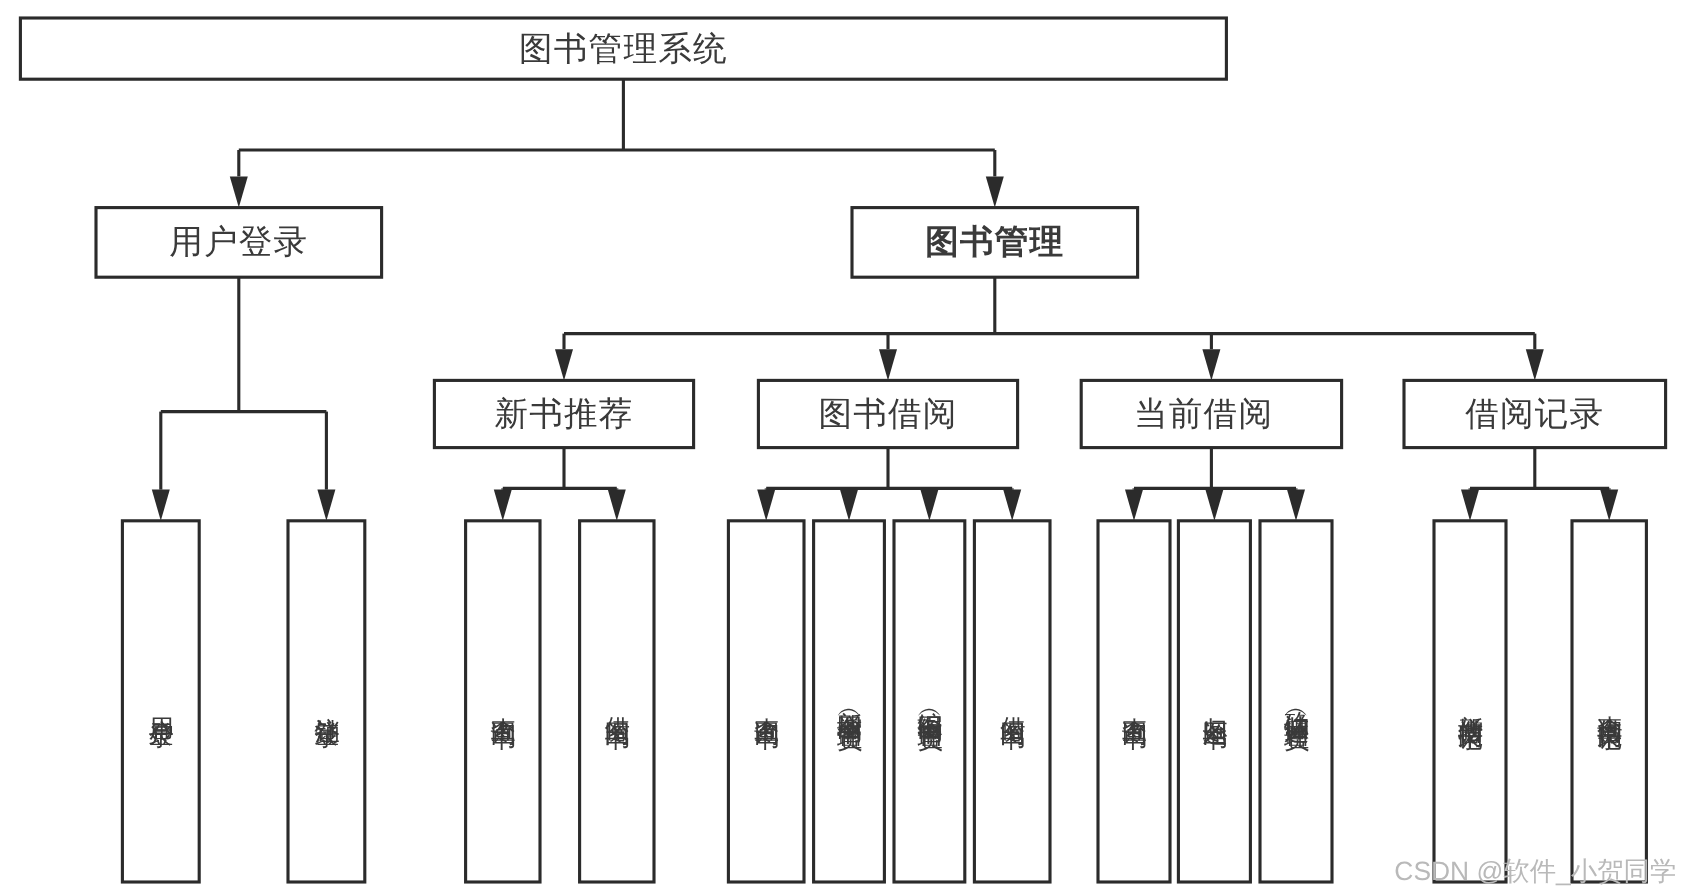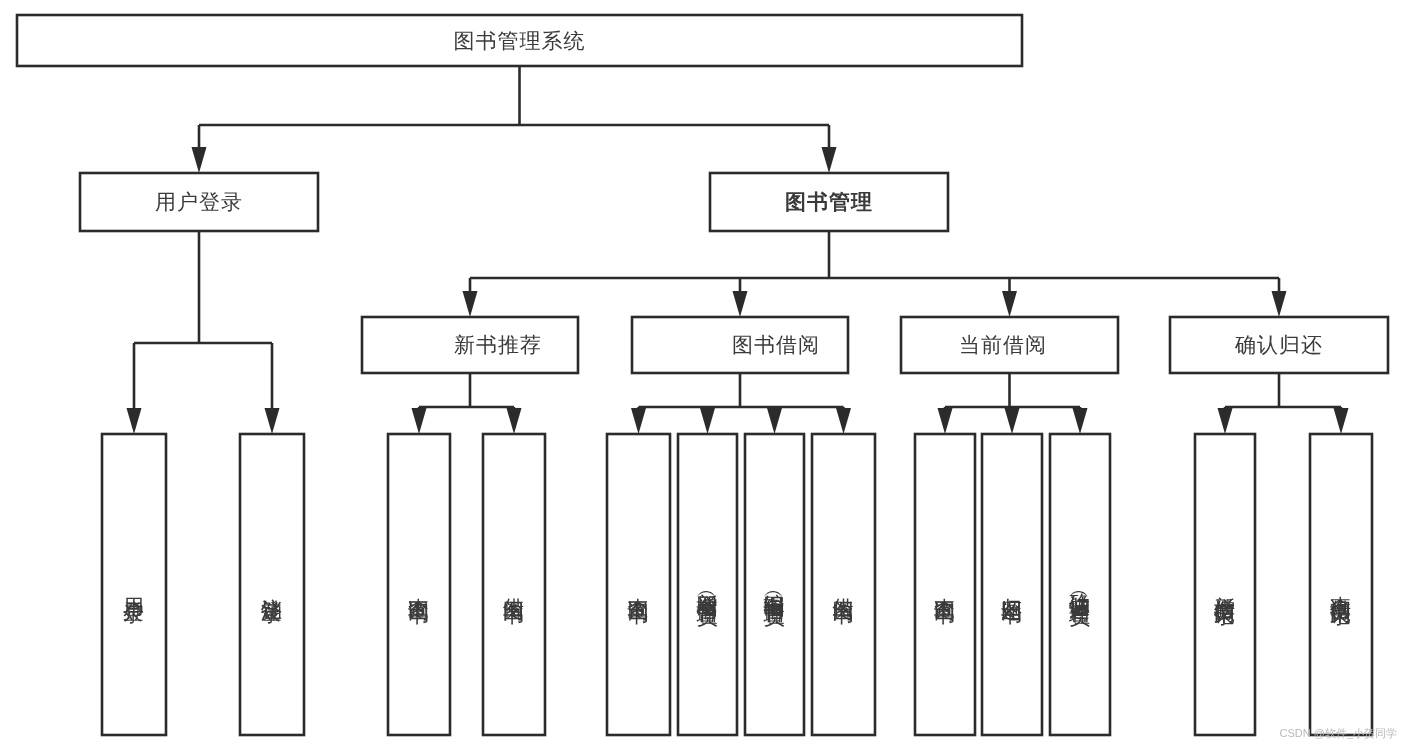--- a/index.html
+++ b/index.html
@@ -61,31 +61,31 @@
   }
   .htext-wrap {
     position: absolute;
     display: flex;
     align-items: center;
     justify-content: center;
     pointer-events: none;
   }
   .htext {
     font-family: "Liberation Sans", "DejaVu Sans", sans-serif;
-    font-size: 21px;
+    font-size: 28px;
     color: #3a3a3a;
     letter-spacing: 1px;
     white-space: nowrap;
   }
   .watermark {
     position: absolute;
     right: 8px;
     bottom: 6px;
     font-family: "Liberation Sans", "DejaVu Sans", sans-serif;
-    font-size: 11px;
+    font-size: 22px;
     color: #b9b9b9;
     white-space: nowrap;
     pointer-events: none;
   }
 </style>
 </head>
 <body>
 
 <div id="diagram-root">
 
@@ -171,31 +171,31 @@
   <div id="labels-layer">
       <div class="htext-wrap" style="left: 17px; top: 15px; width: 1005px; height: 51px;">
         <div class="htext">图书管理系统</div>
       </div>
       <div class="htext-wrap" style="left: 80px; top: 173px; width: 238px; height: 58px;">
         <div class="htext">用户登录</div>
       </div>
       <div class="htext-wrap" style="left: 710px; top: 173px; width: 238px; height: 58px; font-weight: bold;">
         <div class="htext">图书管理</div>
       </div>
-      <div class="htext-wrap" style="left: 362px; top: 317px; width: 216px; height: 56px; margin-left: 28px;">
+      <div class="htext-wrap" style="left: 362px; top: 317px; width: 216px; height: 56px;">
         <div class="htext">新书推荐</div>
       </div>
-      <div class="htext-wrap" style="left: 668px; top: 317px; width: 216px; height: 56px;">
+      <div class="htext-wrap" style="left: 632px; top: 317px; width: 216px; height: 56px;">
         <div class="htext">图书借阅</div>
       </div>
       <div class="htext-wrap" style="left: 901px; top: 317px; width: 204px; height: 56px;">
         <div class="htext">当前借阅</div>
       </div>
       <div class="htext-wrap" style="left: 1170px; top: 317px; width: 218px; height: 56px;">
-        <div class="htext">确认归还</div>
+        <div class="htext">借阅记录</div>
       </div>
       <div class="vtext-wrap" style="left: 102px; top: 434px; width: 64px; height: 301px;">
         <div class="vtext" style="font-size: 21px; letter-spacing: 2px;">用户登录</div>
       </div>
       <div class="vtext-wrap" style="left: 240px; top: 434px; width: 64px; height: 301px;">
         <div class="vtext" style="font-size: 21px; letter-spacing: 2px;">注销登录</div>
       </div>
       <div class="vtext-wrap" style="left: 388px; top: 434px; width: 62px; height: 301px;">
         <div class="vtext" style="font-size: 21px; letter-spacing: 2px;">查询图书</div>
       </div>

